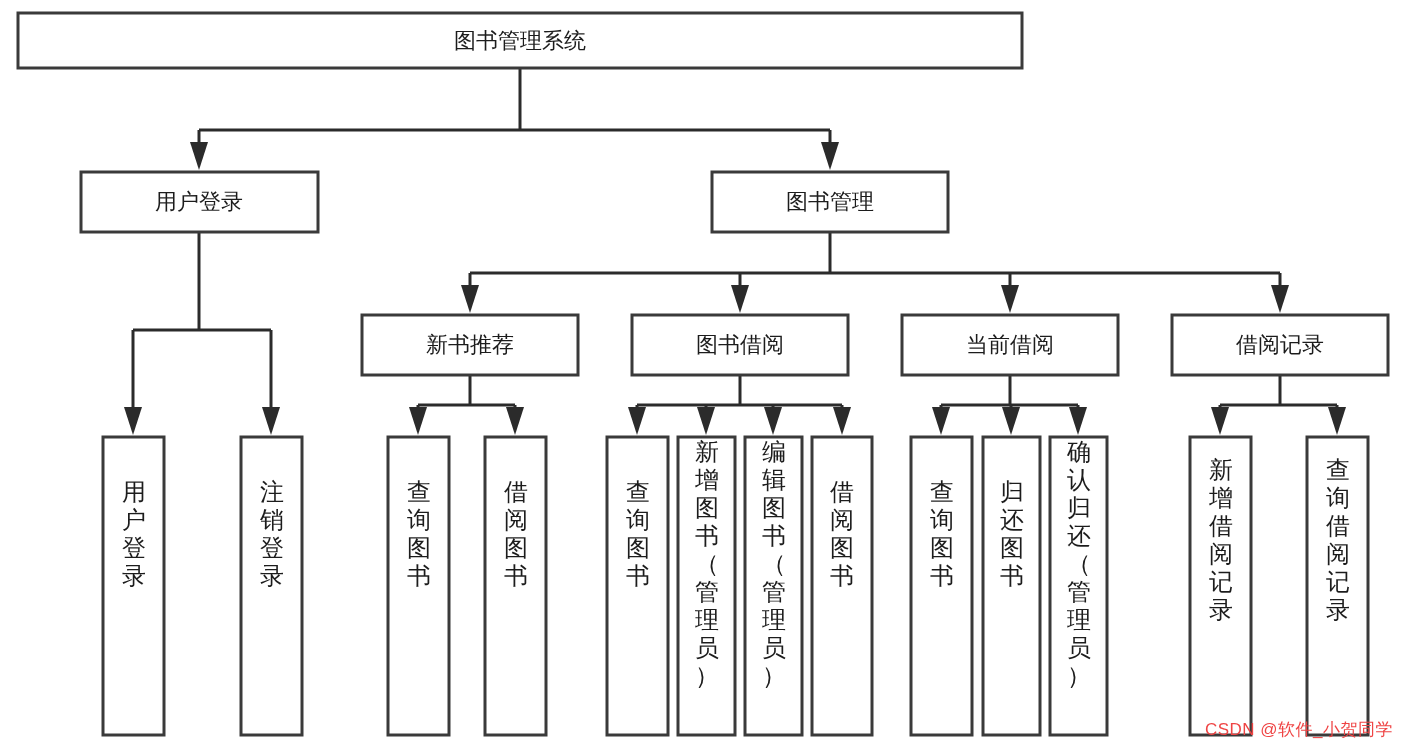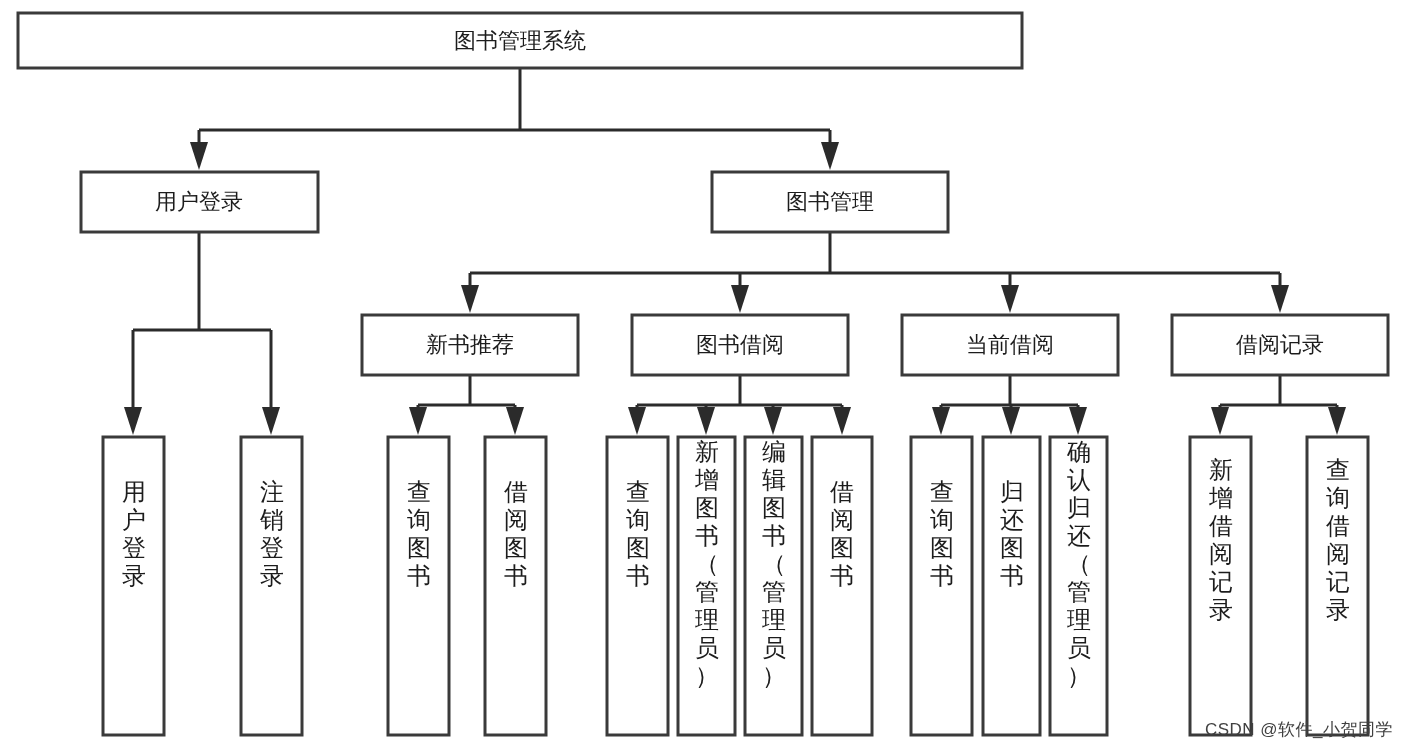--- a/index.html
+++ b/index.html
@@ -50,21 +50,21 @@
     fill: none;
   }
   .arrow-head {
     fill: #2b2b2b;
     stroke: none;
   }
   .watermark {
     position: absolute;
     right: 12px;
     bottom: 6px;
-    color: #404040;
+    color: #ef4444;
     font-size: 17px;
     font-family: "Liberation Sans", "DejaVu Sans", sans-serif;
     letter-spacing: 0.5px;
     white-space: nowrap;
     user-select: none;
   }
 </style>
 </head>
 <body>
 

